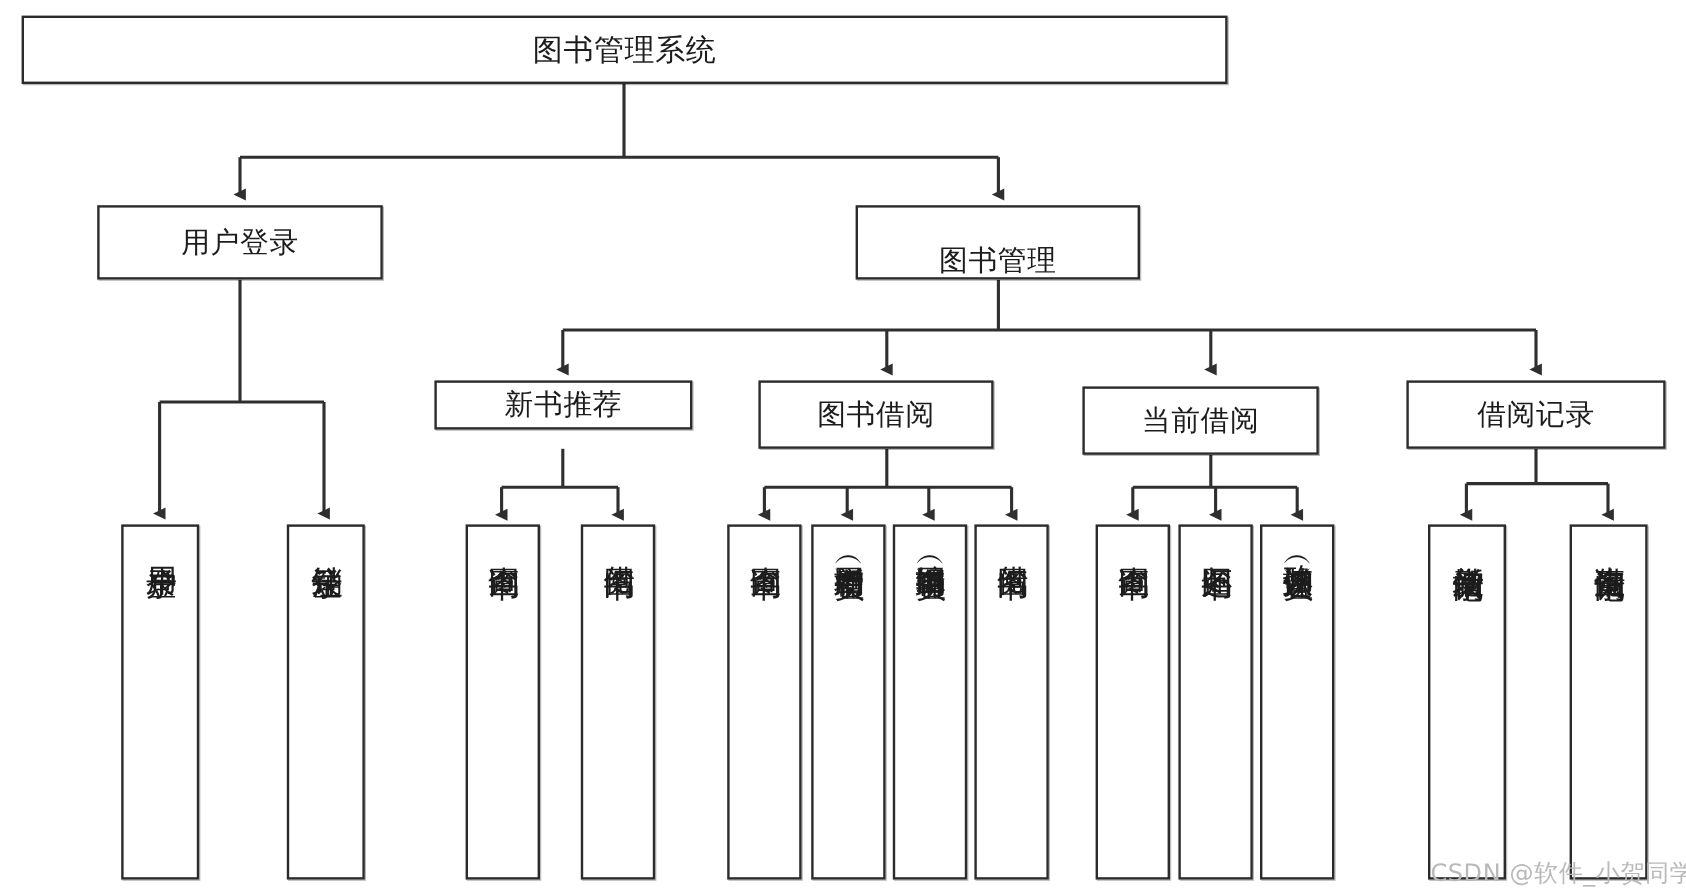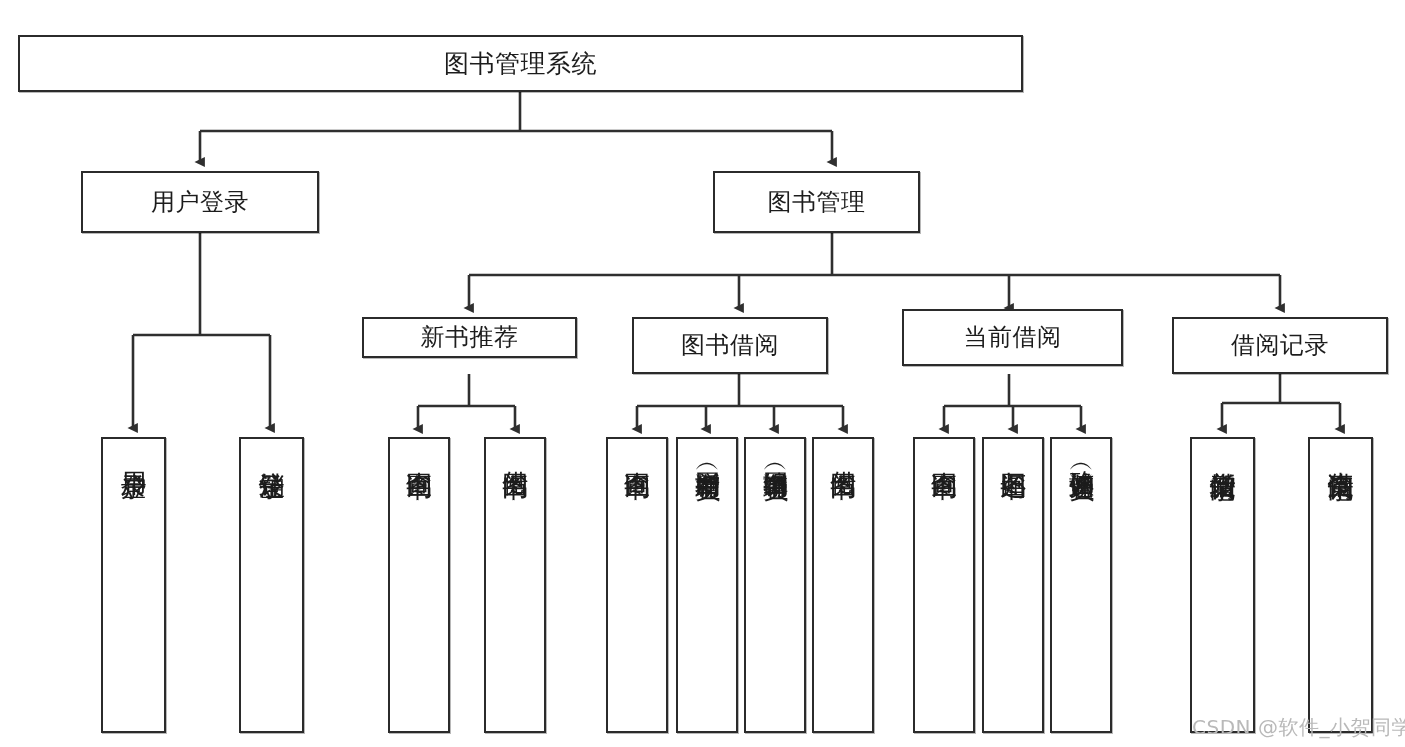--- a/index.html
+++ b/index.html
@@ -125,38 +125,38 @@
       <path d="M1013,406 L1013,429" marker-end="url(#arrow)"></path>
       <path d="M1081,406 L1081,429" marker-end="url(#arrow)"></path>
 
       <path d="M1280,374 L1280,403"></path>
       <path d="M1222,403 L1340,403"></path>
       <path d="M1222,403 L1222,429" marker-end="url(#arrow)"></path>
       <path d="M1340,403 L1340,429" marker-end="url(#arrow)"></path>
     </g>
   </svg>
 
-  <div class="node horiz root" style="left:18px; top:13px; width:1005px; height:57px;margin-top:22px;">
+  <div class="node horiz root" style="left:18px; top:13px; width:1005px; height:57px;">
     <span class="node-label">图书管理系统</span>
   </div>
 
   <div class="node horiz" style="left:81px; top:171px; width:238px; height:62px;">
     <span class="node-label">用户登录</span>
   </div>
-  <div class="node horiz" style="left:713px; top:171px; width:207px; height:62px;">
+  <div class="node horiz" style="left:713px; top:171px; width:237px; height:62px;align-items:flex-end;">
     <span class="node-label">图书管理</span>
   </div>
 
   <div class="node horiz" style="left:362px; top:317px; width:215px; height:41px;">
     <span class="node-label">新书推荐</span>
   </div>
   <div class="node horiz" style="left:632px; top:317px; width:196px; height:57px;">
     <span class="node-label">图书借阅</span>
   </div>
-  <div class="node horiz" style="left:902px; top:309px; width:221px; height:57px;">
+  <div class="node horiz" style="left:902px; top:322px; width:197px; height:57px;">
     <span class="node-label">当前借阅</span>
   </div>
   <div class="node horiz" style="left:1172px; top:317px; width:216px; height:57px;">
     <span class="node-label">借阅记录</span>
   </div>
 
   <div class="node vert" style="left:101px; top:437px; width:65px; height:296px;">
     <span class="node-label">用户登录</span>
   </div>
   <div class="node vert" style="left:239px; top:437px; width:65px; height:296px;">

